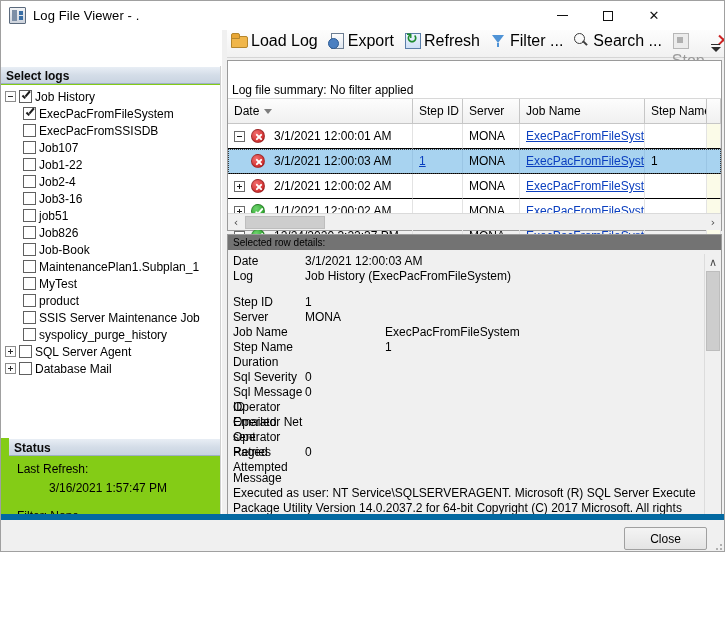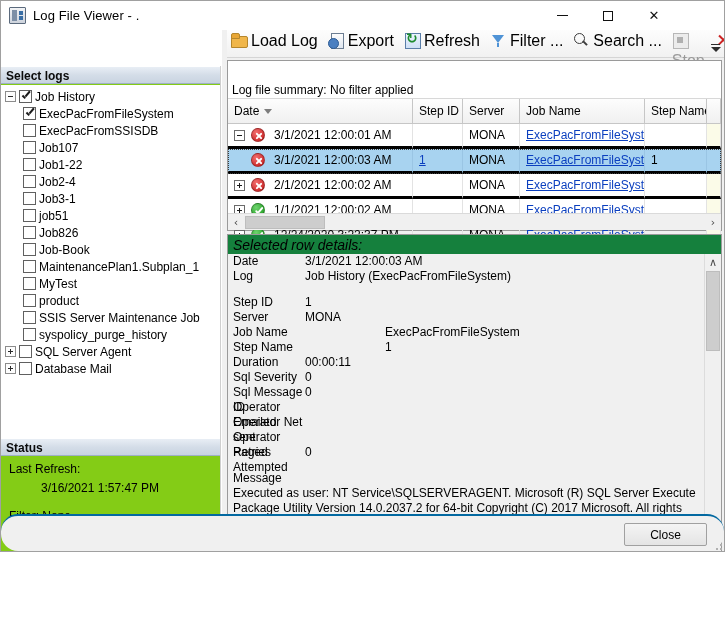--- a/index.html
+++ b/index.html
@@ -100,21 +100,21 @@
   .cbox.checked:before {
     content: ""; position: absolute; left: 2px; top: 5px; width: 4px; height: 1.6px;
     background: #1b1b1b; transform: rotate(45deg);
   }
   .cbox.checked:after {
     content: ""; position: absolute; left: 4px; top: 2px; width: 7px; height: 1.6px;
     background: #1b1b1b; transform: rotate(-50deg);
   }
   .tlabel { padding-left: 1px; }
 
-  #status-sec { position: absolute; left: 0; top: 372px; width: 220px; }
+  #status-sec { position: absolute; left: 8px; top: 372px; width: 220px; }
   #status-body { padding: 6px 0 0 8px; font-size: 12px; }
   #status-body .ln { height: 19px; }
   #status-body .ind { padding-left: 32px; }
   #filterlink-row {
     display: flex; align-items: flex-start; gap: 5px;
     padding-left: 6px; margin-top: 10px; margin-bottom: 5px; text-decoration: underline;
   }
   .funnel {
     width: 0; height: 0; border-left: 6px solid transparent; border-right: 6px solid transparent;
     border-top: 8px solid #1c1c1c; position: relative; flex: 0 0 auto;
@@ -238,21 +238,21 @@
   #grid-summary {
     height: 16px; line-height: 15px; padding-left: 4px;
     font-size: 12px; background: #ffffff; border-bottom: 1px solid #d8d8d8; margin-top: 22px;
   }
   .grow { display: flex; height: 25px; align-items: stretch; font-size: 12px; }
   #grid-head .gcell {
     background: linear-gradient(to bottom,#fdfdfd,#f0f0f0);
     border-right: 1px solid #c6c6c6; border-bottom: 1px solid #c6c6c6;
     display: flex; align-items: center; padding-left: 6px; gap: 5px;
   }
-  .gcell { border-right: 1px solid #e3e3e3; border-bottom: 3px solid #000000;
+  .gcell { border-right: 1px solid #e3e3e3; border-bottom: 1px solid #000000;
            display: flex; align-items: center; padding-left: 6px; overflow: hidden; white-space: nowrap; }
   .c-date { width: 185px; flex: 0 0 auto; }
   .c-step { width: 50px; flex: 0 0 auto; }
   .c-srv  { width: 57px; flex: 0 0 auto; }
   .c-job  { width: 125px; flex: 0 0 auto; }
   .c-stepname { width: 62px; flex: 0 0 auto; }
   .c-tail { width: 14px; flex: 0 0 auto; background: #fbfbe8; }
   #grid-head .c-tail { background: linear-gradient(to bottom,#fdfdfd,#f0f0f0); }
   .sortglyph {
     width: 0; height: 0; border-left: 4px solid transparent; border-right: 4px solid transparent;
@@ -293,21 +293,21 @@
   }
   .sbarrow { width: 16px; height: 15px; display:flex; align-items:center; justify-content:center;
              color:#4a4a4a; font-size: 11px; font-family:"DejaVu Sans", sans-serif; flex:0 0 auto; }
   #hthumb { width: 80px; height: 13px; background: #cdcdcd; border: 1px solid #bdbdbd; margin-left: 1px; }
 
   
   #detailwrap {
     position: absolute; left: 5px; top: 204px; width: 495px; height: 392px;
     border: 1px solid #9a9a9a; background: #f0f0f0;
   }
-  #detail-caption { font-size: 14px; padding: 2px 0 2px 5px; background: #15803d; font-style: italic; }
+  #detail-caption { font-size: 10px; padding: 2px 0 2px 5px; background: #737373; }
   #detail-body {
     position: absolute; left: 0; top: 19px; width: 477px; height: 371px;
     overflow: hidden; padding-left: 5px; font-size: 12px; background: #f0f0f0;
   }
   .kv { display: flex; height: 15px; line-height: 15px; }
   .kv .k { width: 72px; flex: 0 0 auto; }
   .kv .v { flex: 1 1 auto; }
   .kv.wide .k { width: 152px; }
   .spacer8 { height: 11px; }
   #msg-label { height: 15px; line-height: 15px; }
@@ -321,21 +321,21 @@
     display: flex; flex-direction: column; align-items: center;
   }
   .vsarrow { height: 16px; width: 16px; display:flex; align-items:center; justify-content:center;
              color:#4a4a4a; font-size: 11px; font-family:"DejaVu Sans", sans-serif; flex:0 0 auto; }
   #vthumb { width: 14px; height: 80px; background: #cdcdcd; border: 1px solid #bdbdbd; margin-top: 1px; }
   #vspring { flex: 1 1 auto; }
 
   
   #footer {
     position: absolute; left: 0; bottom: 0; width: 723px; height: 37px;
-    background: #f0f0f0; border-top: 2px solid #0369a1; border-radius: 17px;
+    background: #f0f0f0; border-top: 6px solid #0369a1;
   }
   #close-button {
     position: absolute; right: 17px; top: 7px; width: 83px; height: 23px;
     background: linear-gradient(to bottom,#f4f4f4,#e4e4e4);
     border: 1px solid #a0a0a0; border-radius: 2px;
     font-size: 12px; display: flex; align-items: center; justify-content: center;
     font-family: "Liberation Sans", sans-serif; color: #000;
   }
   #grip { position: absolute; right: 2px; bottom: 1px; width: 12px; height: 12px; }
   .gripdot { position: absolute; width: 2px; height: 2px; background: #b0b0b0; }
@@ -389,21 +389,21 @@
           <span class="tlabel">Job1-22</span>
         </div>
         <div class="tnode">
           <span class="indent"></span>
           <span class="cbox"></span>
           <span class="tlabel">Job2-4</span>
         </div>
         <div class="tnode">
           <span class="indent"></span>
           <span class="cbox"></span>
-          <span class="tlabel">Job3-1</span>
+          <span class="tlabel">Job3-16</span>
         </div>
         <div class="tnode">
           <span class="indent"></span>
           <span class="cbox"></span>
           <span class="tlabel">job51</span>
         </div>
         <div class="tnode">
           <span class="indent"></span>
           <span class="cbox"></span>
           <span class="tlabel">Job826</span>
@@ -663,21 +663,20 @@
               <span class="v">ExecPacFromFileSystem</span>
             </div>
             <div class="kv wide">
               <span class="k">Step Name</span>
               <span class="v">1</span>
             </div>
           </div>
         <div id="kv-bottom">
             <div class="kv">
               <span class="k">Duration</span>
-              <span class="v">00:00:11</span>
             </div>
             <div class="kv">
               <span class="k">Sql Severity</span>
               <span class="v">0</span>
             </div>
             <div class="kv">
               <span class="k">Sql Message ID</span>
               <span class="v">0</span>
             </div>
             <div class="kv">

